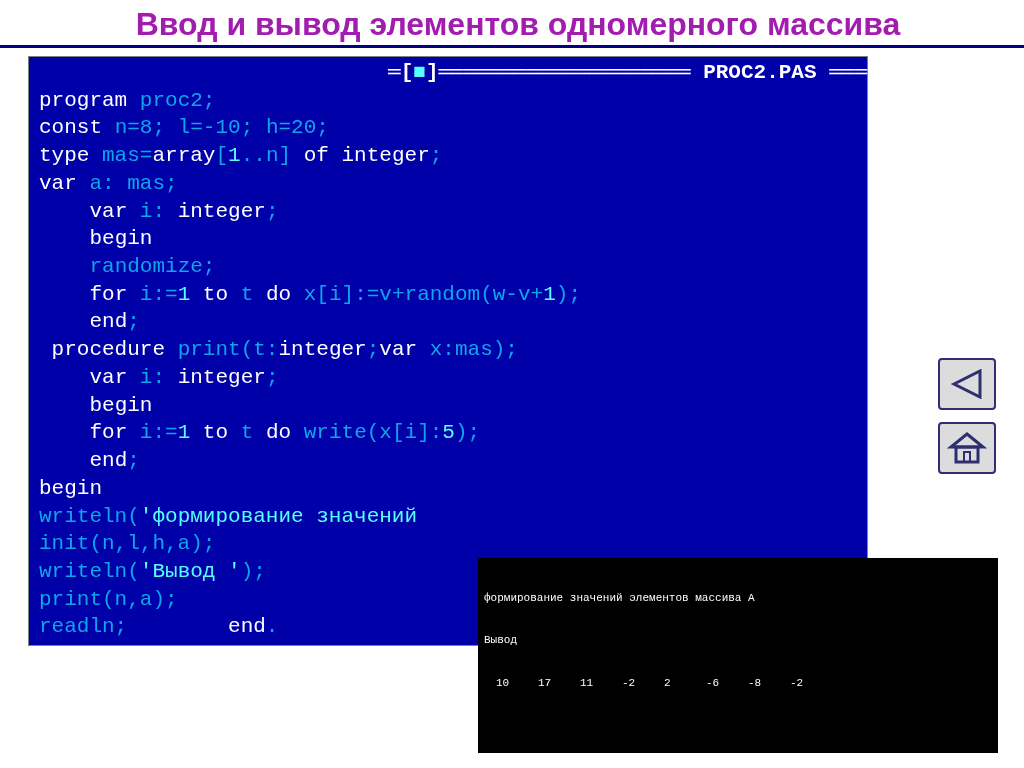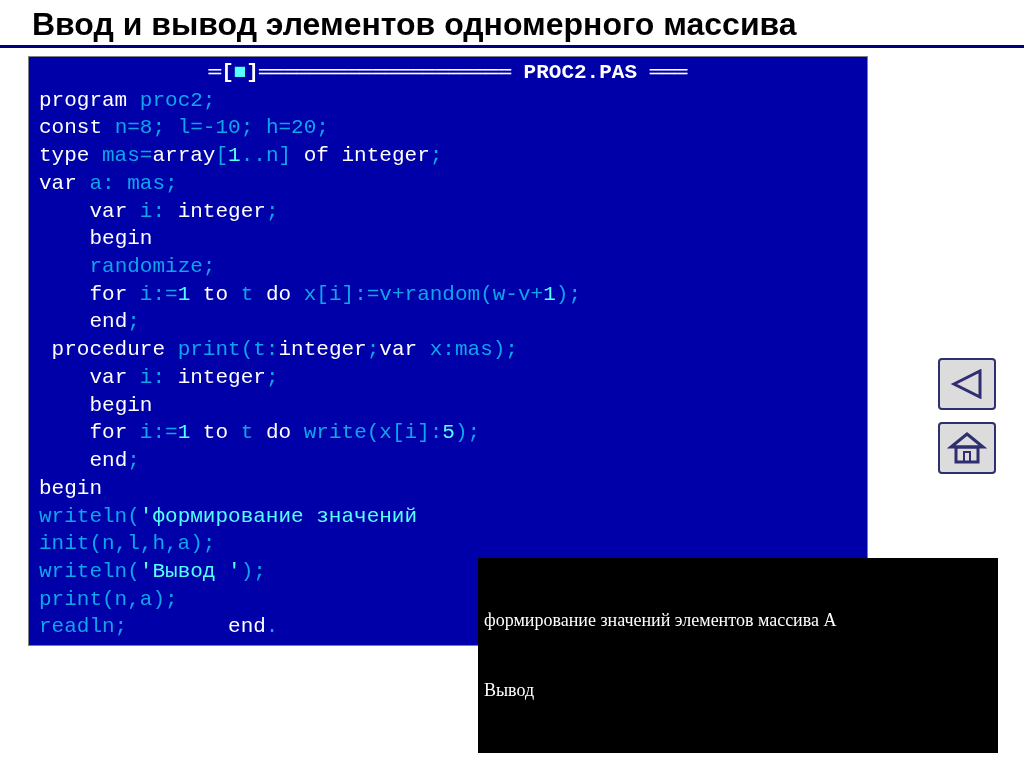--- a/index.html
+++ b/index.html
@@ -7,40 +7,41 @@
     width: 1024px;
     height: 768px;
     background: #fff;
     font-family: Arial, sans-serif;
     overflow: hidden;
     position: relative;
   }
   .slide-title {
     font-size: 32px;
     font-weight: bold;
-    color: #000000;
+    color: #a21caf;
     padding: 6px 20px 2px 32px;
     border-bottom: 3px solid #000080;
+    text-align: center;
   }
   .editor-window {
     position: absolute;
     left: 28px;
     top: 56px;
     width: 840px;
     background: #0000a8;
     border: 1px solid #808080;
     font-family: "Courier New", monospace;
     font-size: 21px;
     line-height: 1.32;
     color: #ffff55;
   }
   .editor-titlebar {
     color: #ffffff;
     font-weight: bold;
-    text-align: center;
+    text-align: right;
     padding: 2px 0 0 0;
     letter-spacing: 0;
     white-space: pre;
   }
   .tb-cyan { color: #55ffff; }
   .editor-body {
     padding: 0 10px 4px 10px;
   }
   .code-line { white-space: pre; }
   .kw { color: #ffffff; }      
@@ -67,22 +68,22 @@
   .nav-btn svg { display: block; }
 
   .console-overlay {
     position: absolute;
     left: 478px;
     top: 558px;
     width: 520px;
     height: 195px;
     background: #000000;
     color: #ffffff;
-    font-family: Liberation Serif, serif;
-    font-size: 18px;
+    font-family: Liberation Mono, monospace;
+    font-size: 11px;
     line-height: 1.3;
     padding: 4px 6px;
     white-space: pre;
   }
   .console-row { white-space: pre; }
   .num-row span { display: inline-block; width: 42px; text-align: left; }
   .num-row { padding-left: 12px; }
 </style>
 </head>
 <body>

